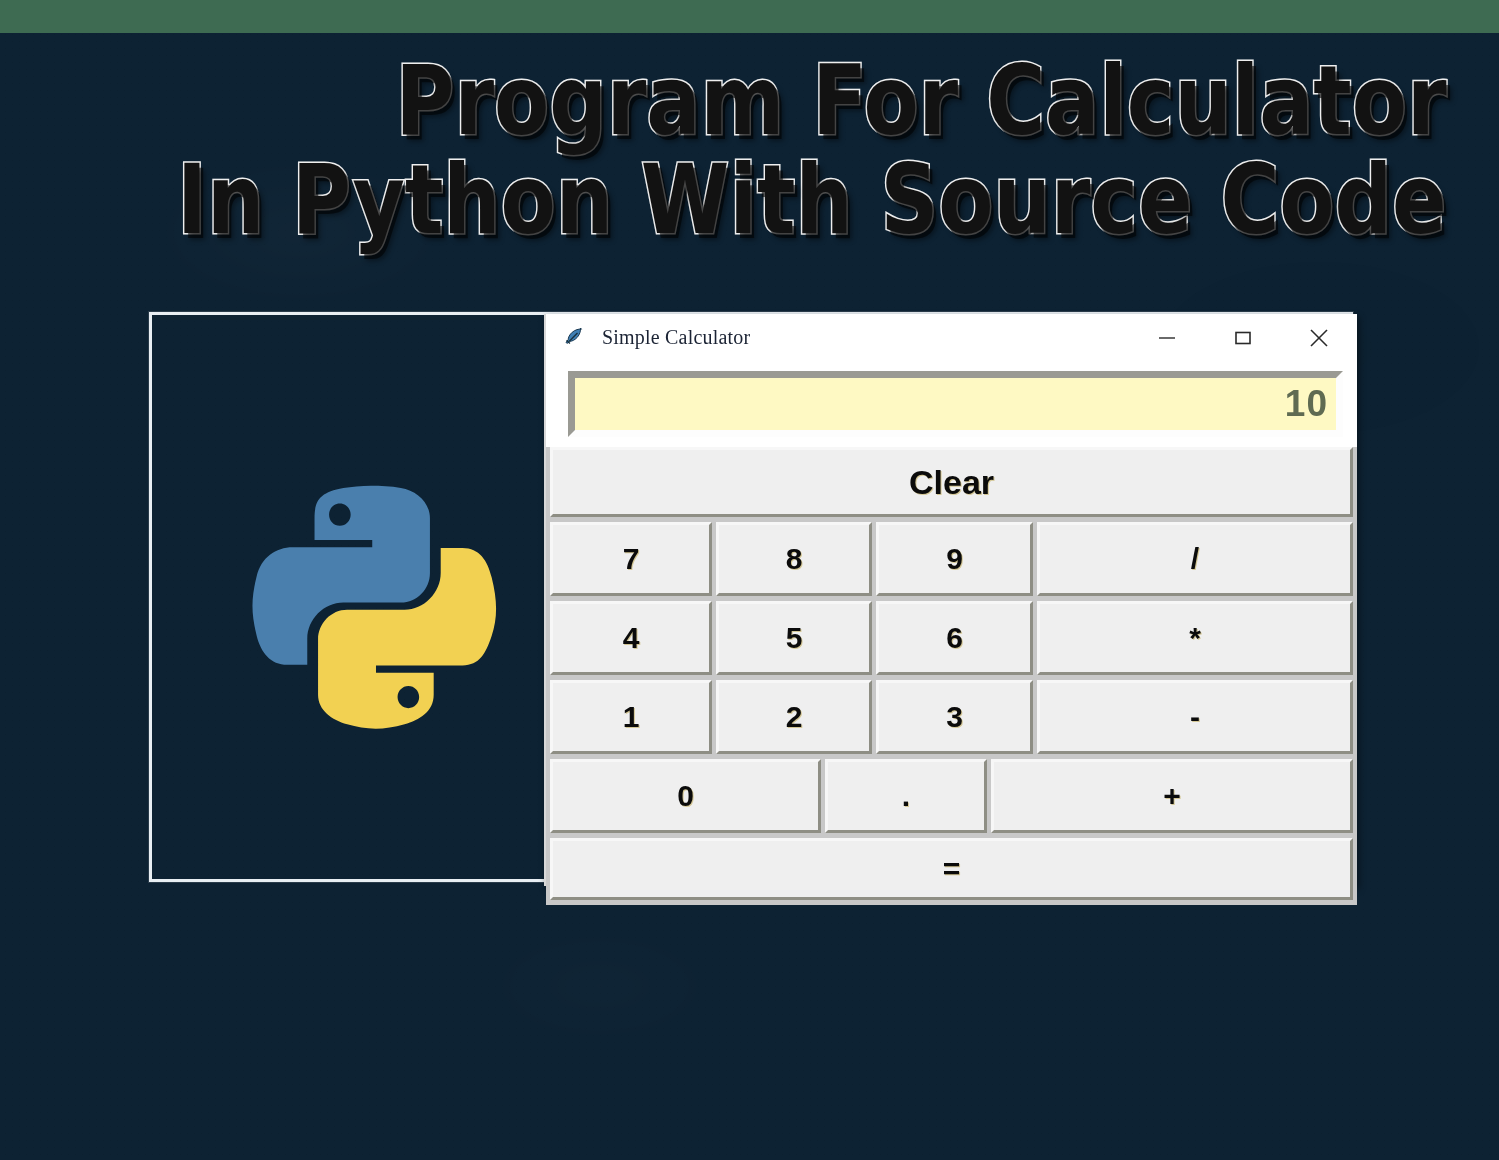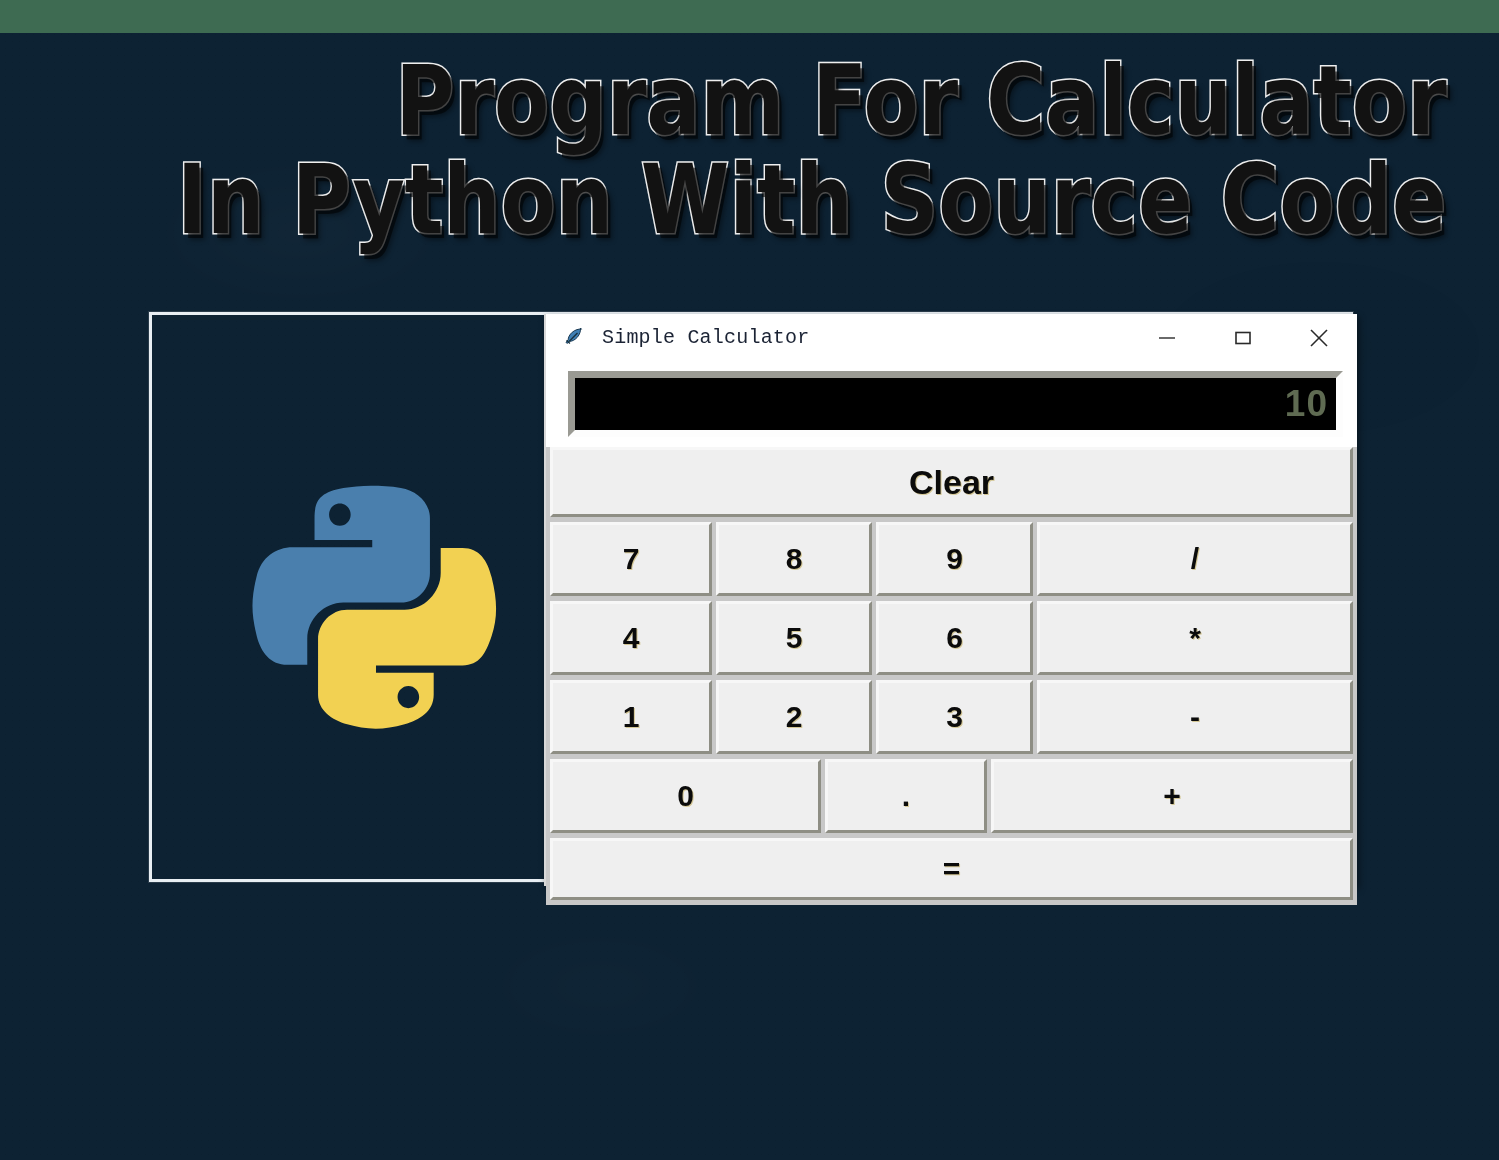--- a/index.html
+++ b/index.html
@@ -128,21 +128,21 @@
   #tk-icon {
     margin-left: 16px;
     width: 24px;
     height: 24px;
     flex: 0 0 auto;
   }
   #title-text {
     margin-left: 16px;
     font-size: 20px;
     color: #1b2334;
-    font-family: Liberation Mono, monospace;
+    font-family: Liberation Serif, serif;
     letter-spacing: 0.2px;
     white-space: nowrap;
   }
   #win-controls {
     margin-left: auto;
     display: flex;
     align-items: center;
     height: 47px;
   }
   .win-btn {
@@ -167,21 +167,21 @@
 
   
   #display-wrap {
     margin: 10px 14px 0 22px;
     height: 66px;
     box-sizing: border-box;
     border-top: 7px solid #9a9a93;
     border-left: 7px solid #9a9a93;
     border-bottom: 7px solid #fdfdfd;
     border-right: 7px solid #fdfdfd;
-    background: #000000;
+    background: #fef9c3;
     display: flex;
     align-items: center;
     justify-content: flex-end;
   }
   #display-value {
     font-family: "Liberation Sans", sans-serif;
     font-weight: bold;
     font-size: 37px;
     color: #5f6b52;
     padding-right: 8px;

